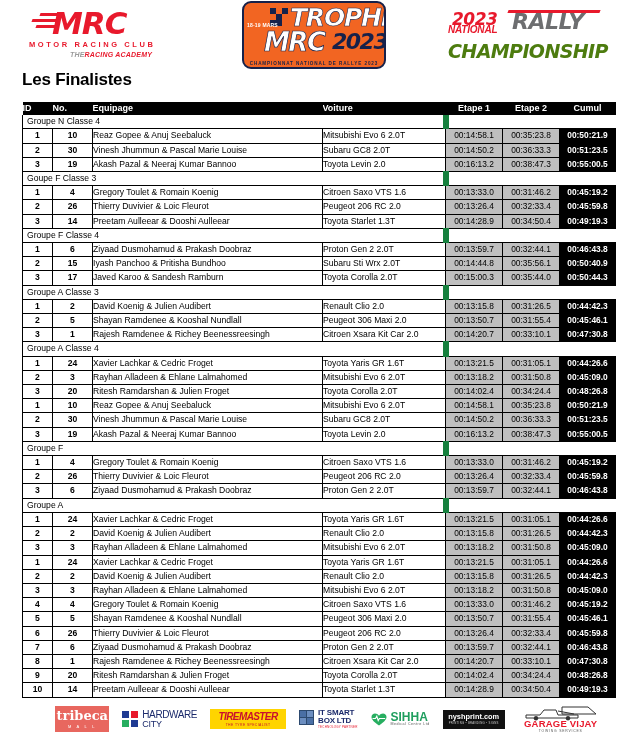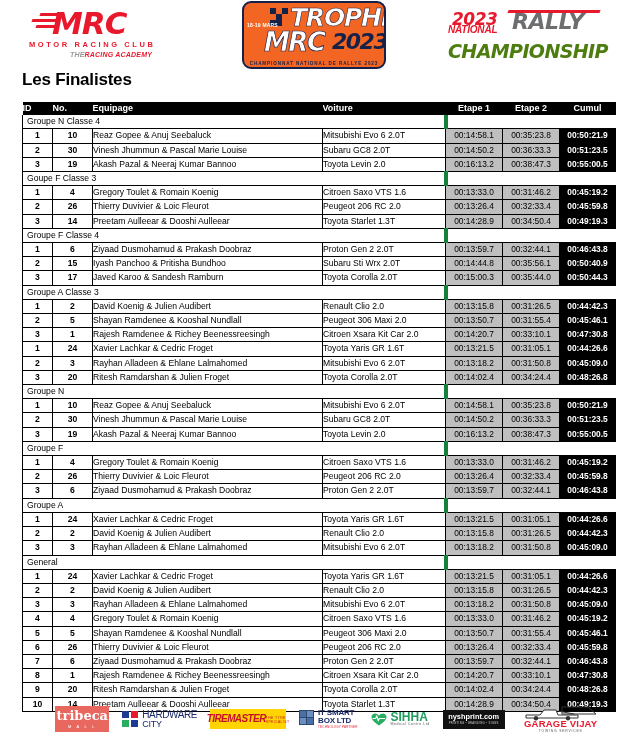--- a/index.html
+++ b/index.html
@@ -279,21 +279,21 @@
   }
   thead th.num { text-align: center; padding-left: 0; }
 
   tr.group-row td {
     background: #ffffff;
     font-size: 8.6px;
     font-weight: 400;
     text-align: left;
     padding-left: 4px;
     border-left: 1px solid #000;
-    border-right: 4px solid #15803d;
+    border-right: 6px solid #15803d;
     border-bottom: 1px solid #000;
   }
   tr.group-row td.blankcell {
     border-left: none;
   }
 
   tr.data-row td {
     border: 1px solid #000000;
     background: #ffffff;
   }
@@ -362,21 +362,21 @@
   .sp-hardware .hw-txt { line-height: 1; }
   .sp-hardware .hw-1 {
     font-size: 10px; font-weight: 400; color: #1b2a6b; letter-spacing: -0.4px;
   }
   .sp-hardware .hw-2 {
     font-size: 9px; font-weight: 400; color: #1b2a6b; letter-spacing: -0.3px;
   }
 
   .sp-tiremaster {
     width: 76px; height: 20px; background: #ffd400;
-    display: flex; flex-direction: row;
+    display: flex; flex-direction: column;
     align-items: center; justify-content: center;
   }
   .sp-tiremaster .tm1 {
     font-size: 10px; font-weight: 700; font-style: italic;
     color: #c8102e; letter-spacing: -0.6px; line-height: 1;
   }
   .sp-tiremaster .tm2 {
     font-size: 3.4px; color: #c8102e; letter-spacing: 0.4px; margin-top: 1px;
   }
 
@@ -636,20 +636,26 @@
         </tr>
         <tr class="data-row">
           <td class="cell-id">3</td>
           <td class="cell-no">1</td>
           <td class="cell-eq">Rajesh Ramdenee &amp; Richey Beenessreesingh</td>
           <td class="cell-voit">Citroen Xsara Kit Car 2.0</td>
           <td class="cell-e">00:14:20.7</td>
           <td class="cell-e">00:33:10.1</td>
           <td class="cell-cum">00:47:30.8</td>
         </tr>
+        <tr class="group-row">
+          <td colspan="4">Groupe A Classe 4</td>
+          <td class="blankcell" style="border: none;"></td>
+          <td class="blankcell" style="border: none;"></td>
+          <td class="blankcell" style="border: none;"></td>
+        </tr>
         <tr class="data-row">
           <td class="cell-id">1</td>
           <td class="cell-no">24</td>
           <td class="cell-eq">Xavier Lachkar &amp; Cedric Froget</td>
           <td class="cell-voit">Toyota Yaris GR 1.6T</td>
           <td class="cell-e">00:13:21.5</td>
           <td class="cell-e">00:31:05.1</td>
           <td class="cell-cum">00:44:26.6</td>
         </tr>
         <tr class="data-row">
@@ -663,26 +669,20 @@
         </tr>
         <tr class="data-row">
           <td class="cell-id">3</td>
           <td class="cell-no">20</td>
           <td class="cell-eq">Ritesh Ramdarshan &amp; Julien Froget</td>
           <td class="cell-voit">Toyota Corolla 2.0T</td>
           <td class="cell-e">00:14:02.4</td>
           <td class="cell-e">00:34:24.4</td>
           <td class="cell-cum">00:48:26.8</td>
         </tr>
-        <tr class="group-row">
-          <td colspan="4">Groupe N</td>
-          <td class="blankcell" style="border: none;"></td>
-          <td class="blankcell" style="border: none;"></td>
-          <td class="blankcell" style="border: none;"></td>
-        </tr>
         <tr class="data-row">
           <td class="cell-id">1</td>
           <td class="cell-no">10</td>
           <td class="cell-eq">Reaz Gopee &amp; Anuj Seebaluck</td>
           <td class="cell-voit">Mitsubishi Evo 6 2.0T</td>
           <td class="cell-e">00:14:58.1</td>
           <td class="cell-e">00:35:23.8</td>
           <td class="cell-cum">00:50:21.9</td>
         </tr>
         <tr class="data-row">
@@ -761,26 +761,20 @@
           <td class="cell-cum">00:44:42.3</td>
         </tr>
         <tr class="data-row">
           <td class="cell-id">3</td>
           <td class="cell-no">3</td>
           <td class="cell-eq">Rayhan Alladeen &amp; Ehlane Lalmahomed</td>
           <td class="cell-voit">Mitsubishi Evo 6 2.0T</td>
           <td class="cell-e">00:13:18.2</td>
           <td class="cell-e">00:31:50.8</td>
           <td class="cell-cum">00:45:09.0</td>
-        </tr>
-        <tr class="group-row">
-          <td colspan="4">General</td>
-          <td class="blankcell" style="border: none;"></td>
-          <td class="blankcell" style="border: none;"></td>
-          <td class="blankcell" style="border: none;"></td>
         </tr>
         <tr class="data-row">
           <td class="cell-id">1</td>
           <td class="cell-no">24</td>
           <td class="cell-eq">Xavier Lachkar &amp; Cedric Froget</td>
           <td class="cell-voit">Toyota Yaris GR 1.6T</td>
           <td class="cell-e">00:13:21.5</td>
           <td class="cell-e">00:31:05.1</td>
           <td class="cell-cum">00:44:26.6</td>
         </tr>

